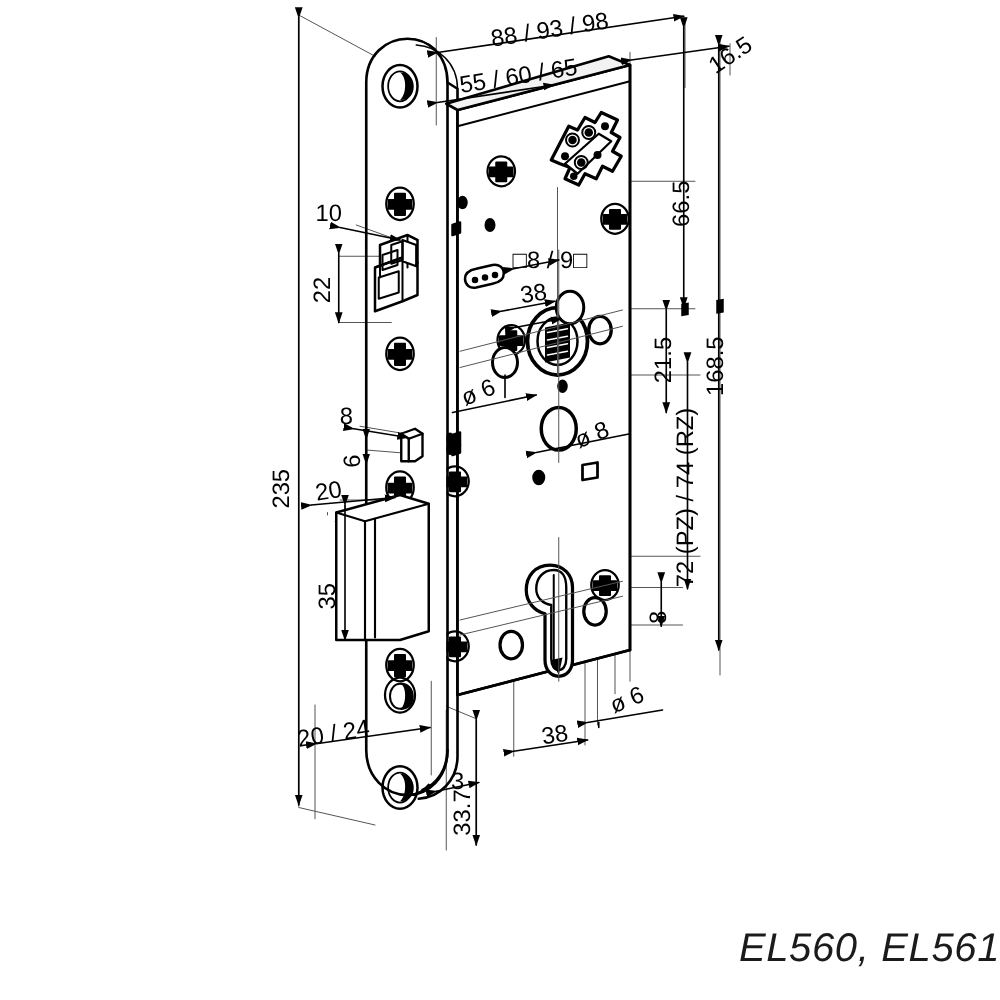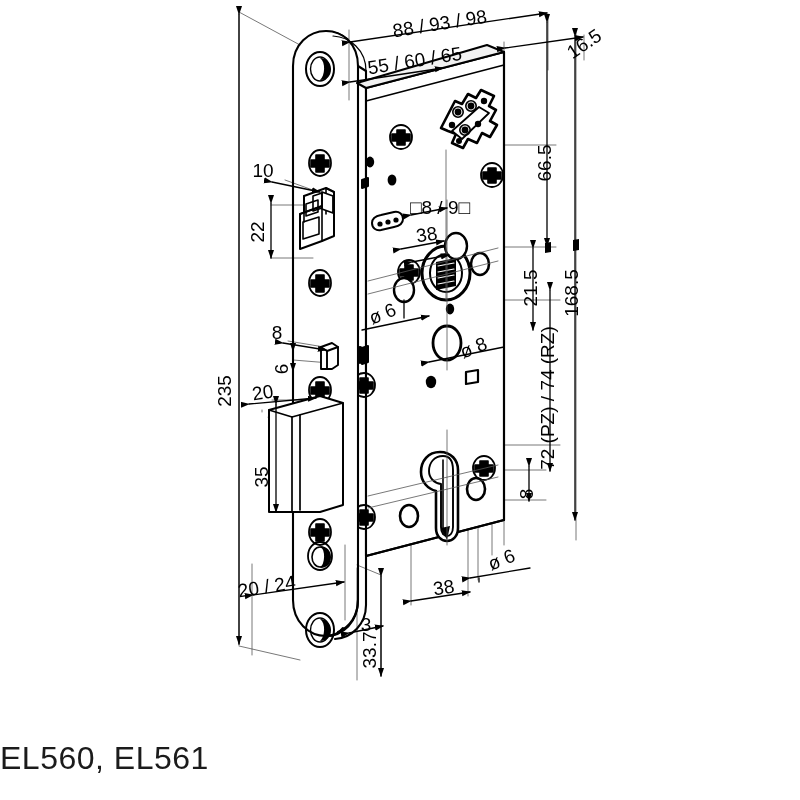--- a/index.html
+++ b/index.html
@@ -14,25 +14,26 @@
   #stage{
     position:absolute;
     left:0;top:0;width:800px;height:800px;
   }
   #drawing{
     position:absolute;left:0;top:0;width:800px;height:800px;
   }
   .caption{
     position:absolute;
     left:0; top:740px; width:800px;
-    text-align:left;
+    text-align:right;
     font-size:32px;
     color:#1b1b1b;
     letter-spacing:0.5px;
     font-family:"Liberation Sans", sans-serif;
+    font-style:italic;
   }
   svg text{
     font-family:"Liberation Sans", sans-serif;
     fill:#000;
   }
 </style>
 </head>
 <body>
 
 <div id="stage">

